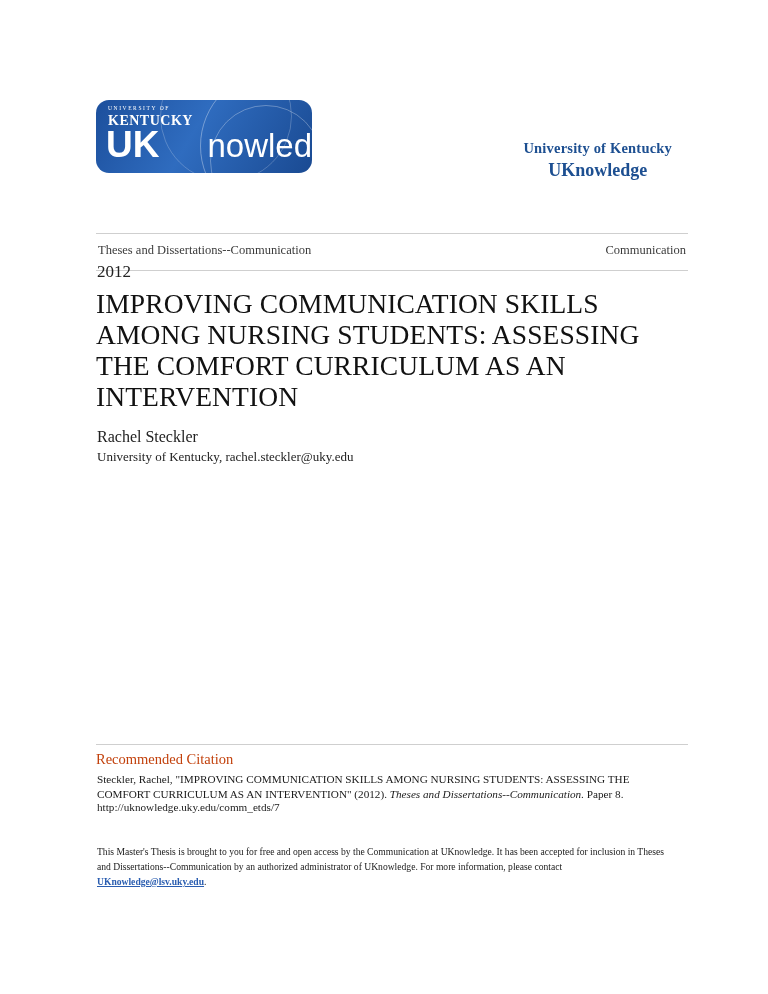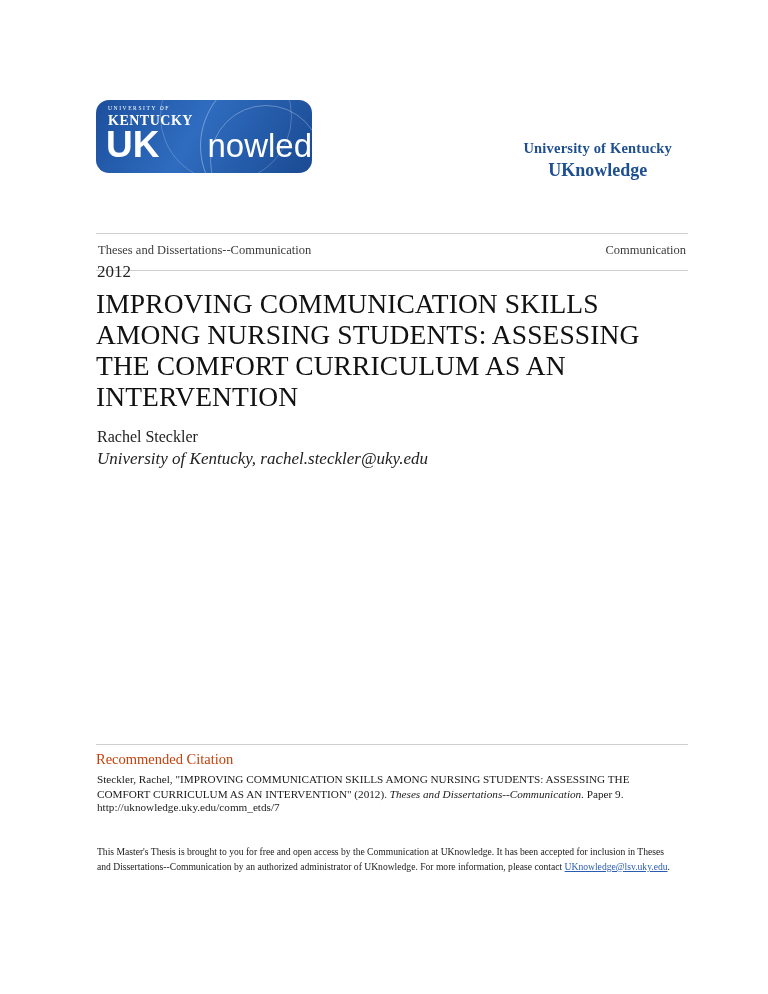--- a/index.html
+++ b/index.html
@@ -172,22 +172,21 @@
     position: absolute;
     left: 97px;
     top: 428px;
     font-size: 16px;
     color: #222;
   }
   .affil {
     position: absolute;
     left: 97px;
     top: 449px;
-    font-size: 17px;
-    font-style: italic;
+    font-size: 13px;
     color: #222;
   }
 
   
   .rule {
     position: absolute;
     left: 96px;
     top: 744px;
     width: 592px;
     height: 0;
@@ -222,20 +221,21 @@
     left: 97px;
     top: 844px;
     width: 575px;
     font-size: 9.6px;
     line-height: 15px;
     color: #1a1a1a;
   }
   .notice a {
     color: #2a5db0;
     text-decoration: underline;
+    font-weight: bold;
   }
 </style>
 </head>
 <body>
 
 <div class="page">
 
   <div class="header">
 
     <div class="logo">
@@ -263,21 +263,21 @@
   </div>
 
   <div class="year">2012</div>
   <div class="title">IMPROVING COMMUNICATION SKILLS AMONG NURSING STUDENTS: ASSESSING THE COMFORT CURRICULUM AS AN INTERVENTION</div>
   <div class="author">Rachel Steckler</div>
   <div class="affil">University of Kentucky, rachel.steckler@uky.edu</div>
 
   <div class="rule"></div>
   <div class="rec-head">Recommended Citation</div>
   <div class="citation">
-    <span>Steckler, Rachel, "IMPROVING COMMUNICATION SKILLS AMONG NURSING STUDENTS: ASSESSING THE COMFORT CURRICULUM AS AN INTERVENTION" (2012). </span><span class="ital">Theses and Dissertations--Communication.</span><span> Paper 9.</span>
+    <span>Steckler, Rachel, "IMPROVING COMMUNICATION SKILLS AMONG NURSING STUDENTS: ASSESSING THE COMFORT CURRICULUM AS AN INTERVENTION" (2012). </span><span class="ital">Theses and Dissertations--Communication.</span><span> Paper 8.</span>
   </div>
   <div class="cite-url">http://uknowledge.uky.edu/comm_etds/7</div>
 
   <div class="notice">
     <span>This Master's Thesis is brought to you for free and open access by the Communication at UKnowledge. It has been accepted for inclusion in Theses and Dissertations--Communication by an authorized administrator of UKnowledge. For more information, please contact </span><a href="#">UKnowledge@lsv.uky.edu</a><span>.</span>
   </div>
 
 </div>
 
 </body></html>

